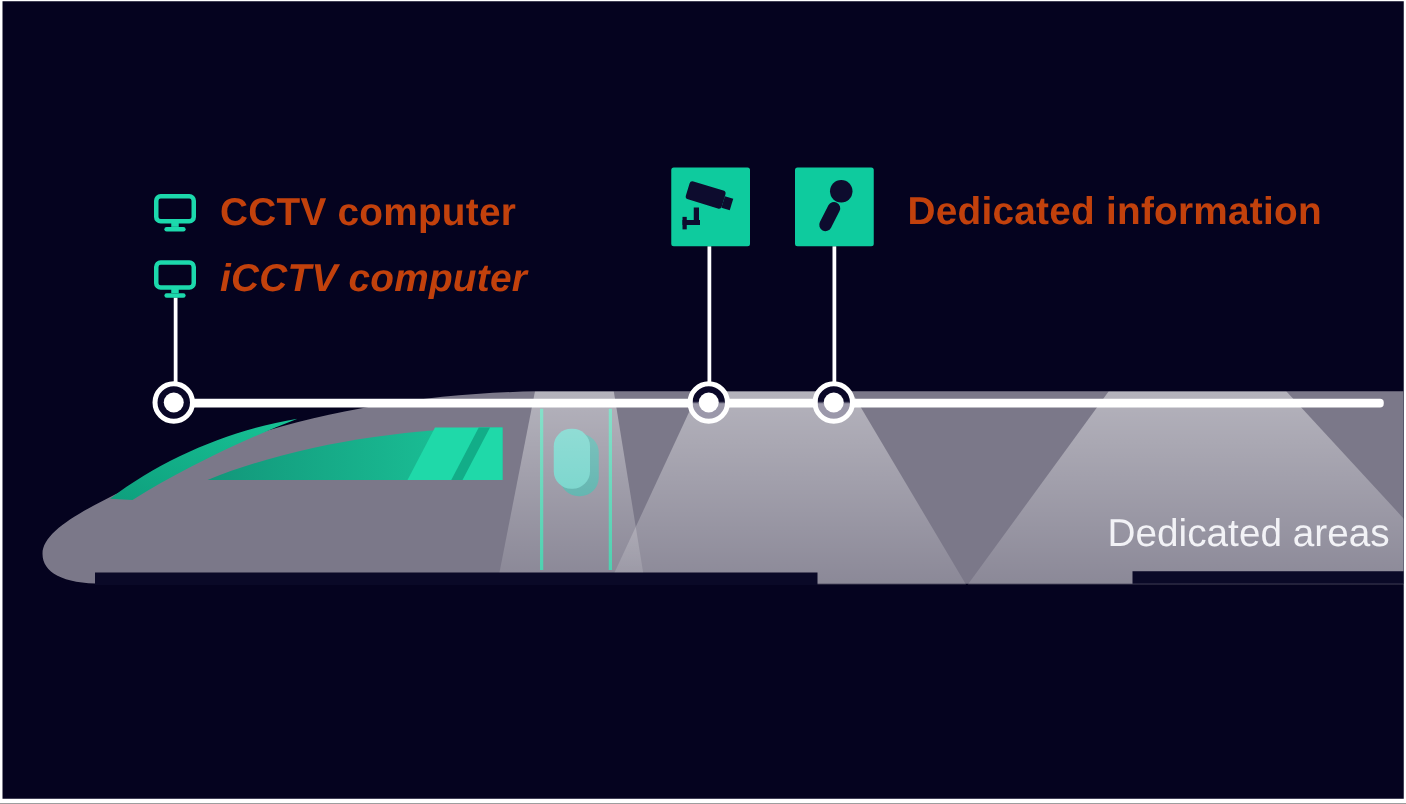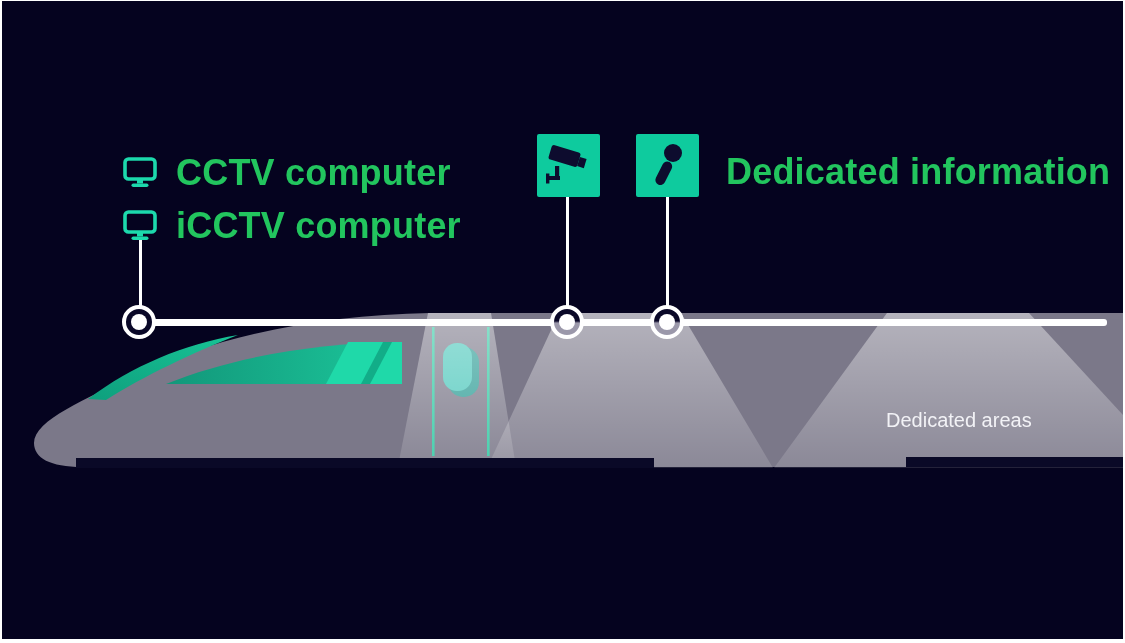--- a/index.html
+++ b/index.html
@@ -3,23 +3,23 @@
 <meta charset="utf-8">
 <style>
   html,body{margin:0;padding:0;background:#222;}
   .frame{position:relative;width:1125px;height:643px;background:#ffffff;
          font-family:"Liberation Sans", sans-serif;}
   .canvas{position:absolute;left:2px;top:1px;width:1121px;height:638px;
           background:#05031f;overflow:hidden;}
   .abs{position:absolute;}
 
   
-  .label-bold{color:#22c55e;font-weight:bold;font-size:36px;line-height:1.05;
+  .label-bold{color:#c2410c;font-weight:bold;font-size:31px;line-height:1.05;
               letter-spacing:0.2px;white-space:nowrap;}
-  .label-area{color:#f2f2f6;font-weight:400;font-size:20px;white-space:nowrap;}
+  .label-area{color:#f2f2f6;font-weight:400;font-size:31px;white-space:nowrap;}
 
   
   .legend-row{display:flex;align-items:center;gap:19px;}
 
   
   .sensor-square{width:63px;height:63px;background:#0ecb9e;border-radius:2px;
                  display:flex;align-items:center;justify-content:center;}
 
   
   .bus-line{height:7px;background:#ffffff;border-radius:3px;}
@@ -100,21 +100,21 @@
 
     <div class="abs legend-row" style="left:121px;top:153px;">
       <svg width="34" height="31" viewBox="0 0 34 31">
         <rect x="2" y="2" width="30" height="20" rx="3.5" fill="none" stroke="#1cd9ac" stroke-width="3.6"></rect>
         <rect x="14" y="22" width="6" height="4.5" fill="#1cd9ac"></rect>
         <rect x="8.5" y="26.5" width="17" height="3.6" rx="1.8" fill="#1cd9ac"></rect>
       </svg>
       <span class="label-bold">CCTV computer</span>
     </div>
 
-    <div class="abs legend-row" style="left:121px;top:206px;">
+    <div class="abs legend-row" style="left:121px;top:206px;font-style:italic;">
       <svg width="34" height="31" viewBox="0 0 34 31">
         <rect x="2" y="2" width="30" height="20" rx="3.5" fill="none" stroke="#1cd9ac" stroke-width="3.6"></rect>
         <rect x="14" y="22" width="6" height="4.5" fill="#1cd9ac"></rect>
         <rect x="8.5" y="26.5" width="17" height="3.6" rx="1.8" fill="#1cd9ac"></rect>
       </svg>
       <span class="label-bold">iCCTV computer</span>
     </div>
 
     <div class="abs sensor-square" style="left:535px;top:133px;">
       <svg width="56" height="56" viewBox="0 0 56 56">

